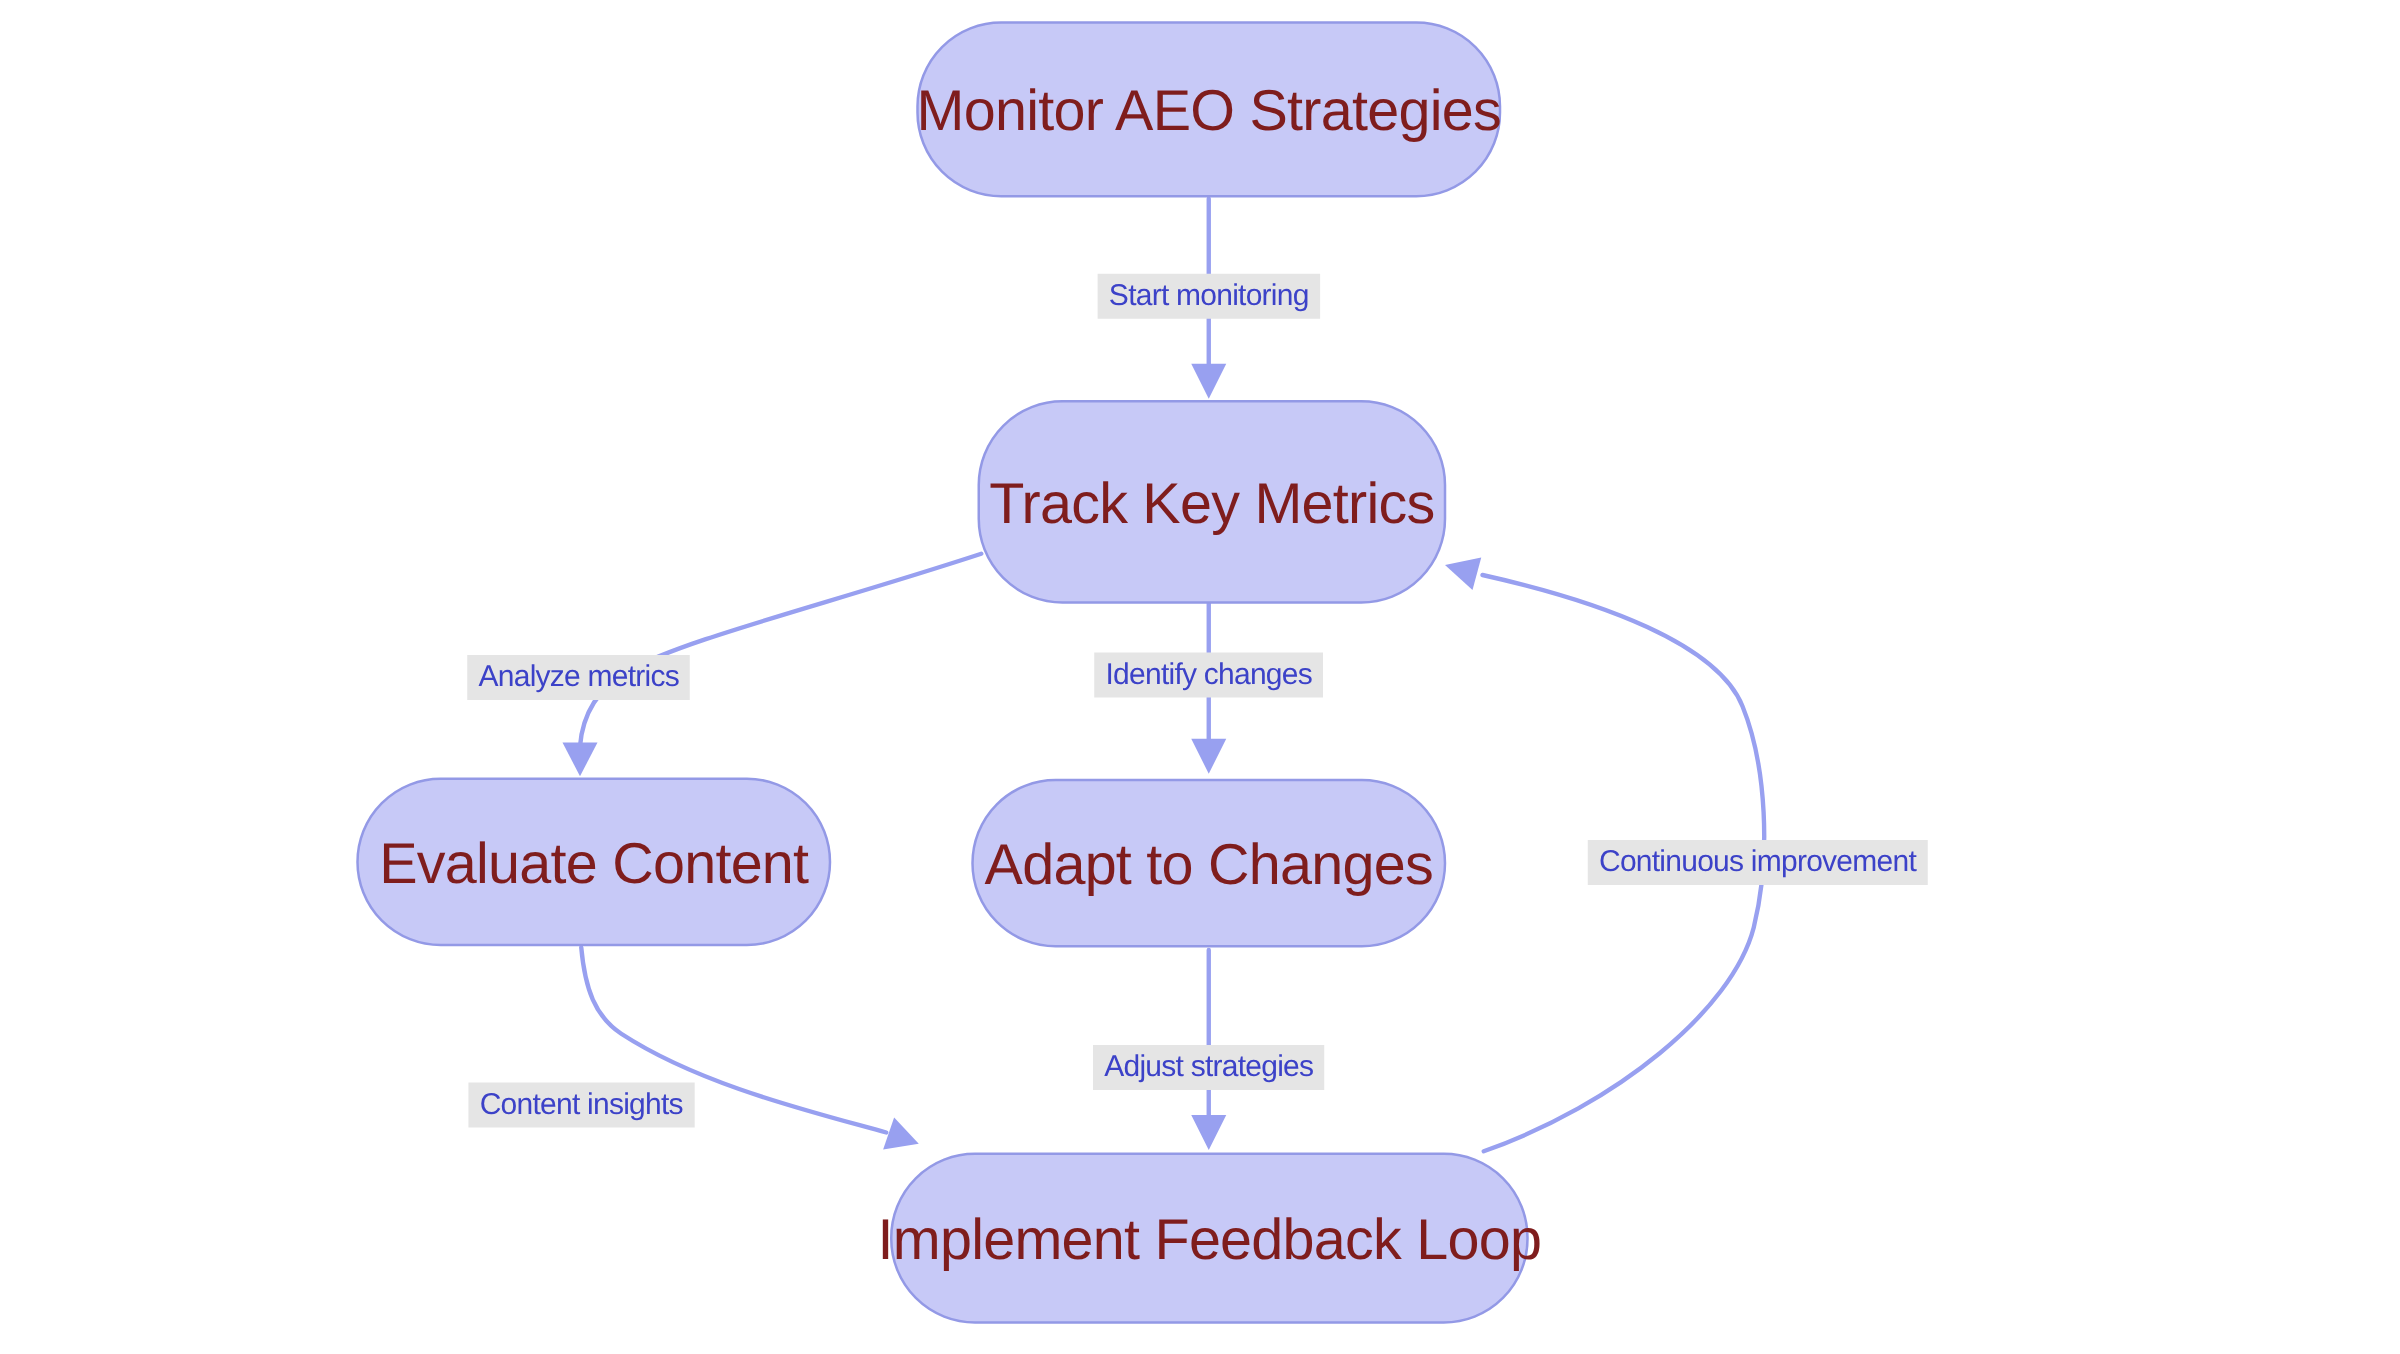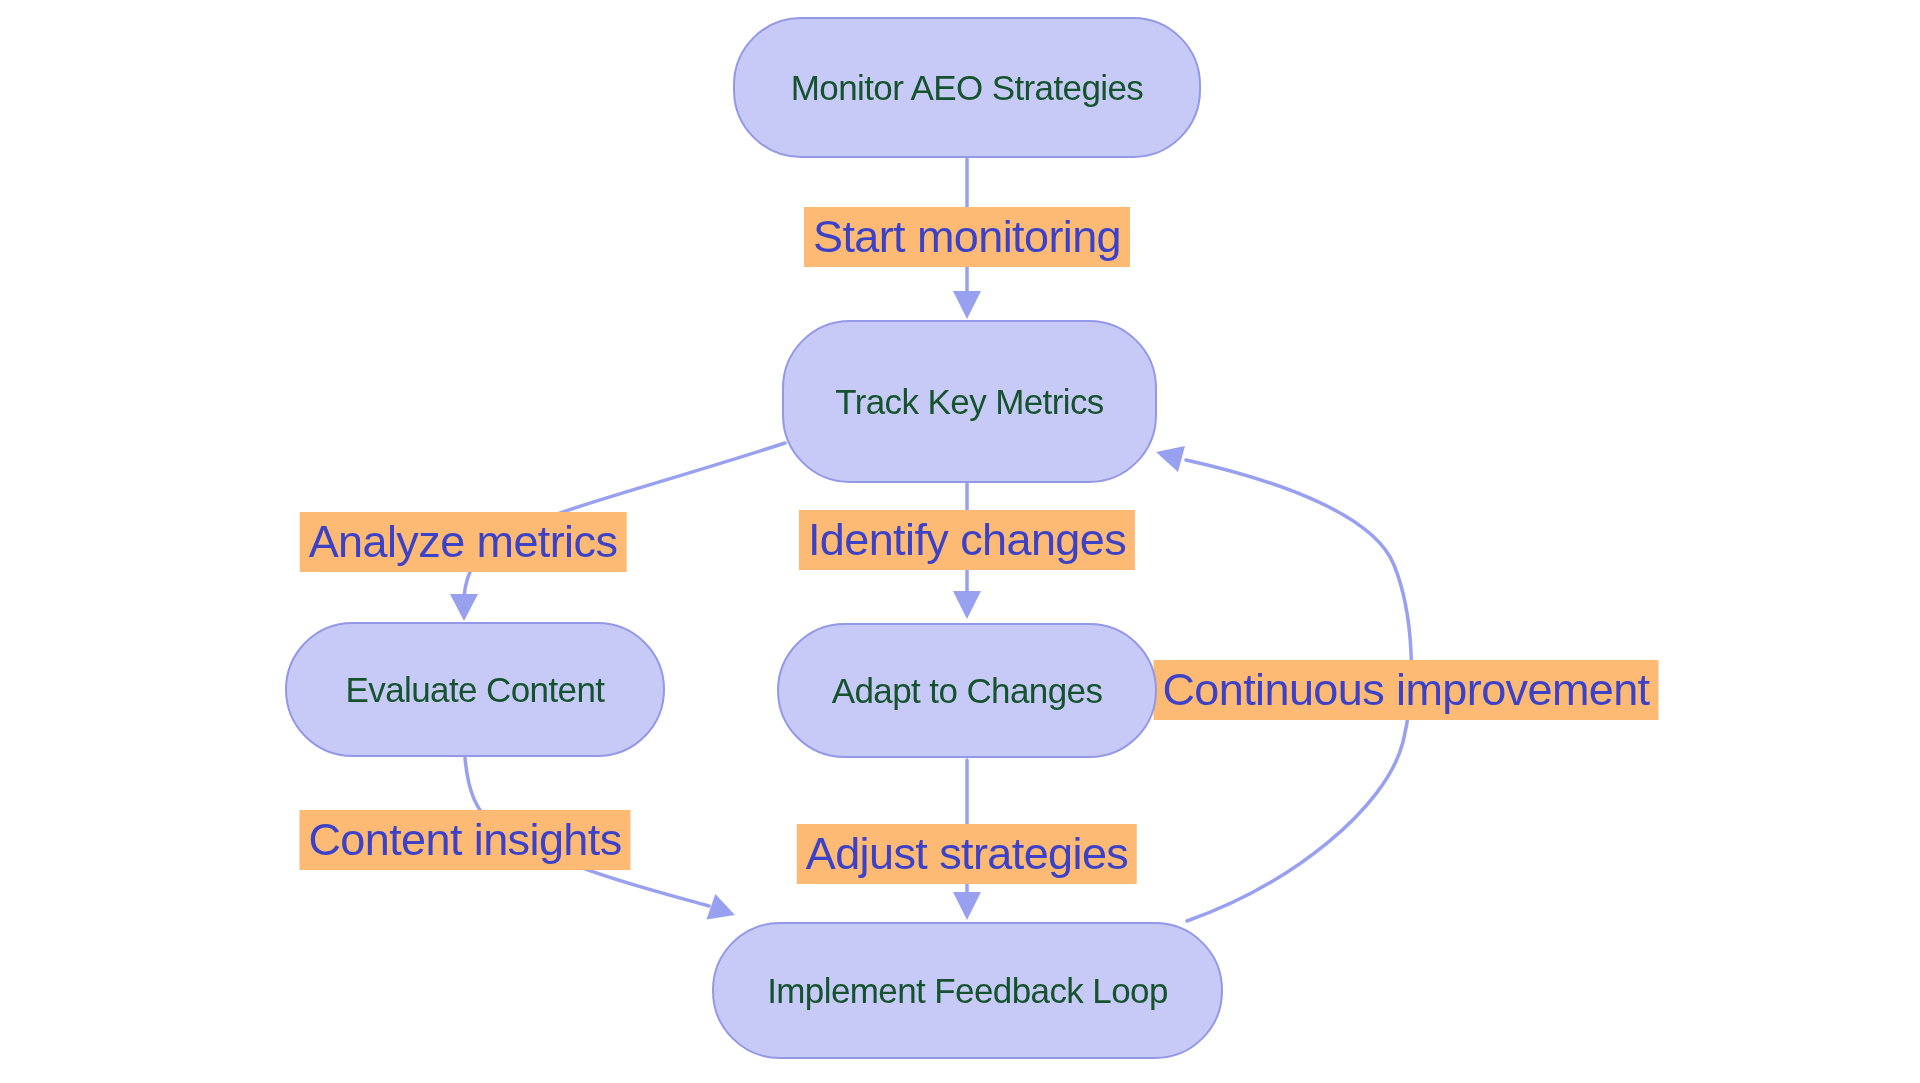--- a/index.html
+++ b/index.html
@@ -12,33 +12,33 @@
   }
   #edges{position:absolute;left:0;top:0;width:1920px;height:1083px;}
   .edge-path{fill:none;stroke:#98a0f0;stroke-width:3.5px;stroke-linecap:round;}
   .arrowhead{fill:#98a0f0;stroke:none;}
   .node{
     position:absolute;
     display:flex;align-items:center;justify-content:center;
     background:#c7c9f7;
     border:2.5px solid #9399e6;
     border-radius:68px;
-    color:#14532d;
-    font-size:35px;
+    color:#7f1d1d;
+    font-size:46px;
     letter-spacing:-0.6px;
     box-sizing:border-box;
     white-space:nowrap;
     text-align:center;
   }
   .edge-label{
     position:absolute;
     transform:translate(-50%,-50%);
-    background:#fdba74;
+    background:#e5e5e5;
     color:#3c42c8;
-    font-size:45px;
+    font-size:24px;
     letter-spacing:-0.6px;
     padding:4px 9px;
     white-space:nowrap;
     text-align:right;
   }
 </style>
 </head>
 <body>
 
 <div id="canvas">
@@ -63,21 +63,21 @@
     <path class="edge-path" d="M 1187 921 C 1292 884 1386 808 1403 742 C 1417 685 1413 612 1394 565 C 1374 515 1280 481 1186 460"></path>
     <polygon class="arrowhead" points="1156,452 1185,446 1178,472"></polygon>
   </svg>
 
   <div class="edge-label" style="left:967px;top:237px;">Start monitoring</div>
 
   <div class="edge-label" style="left:463px;top:542px;">Analyze metrics</div>
 
   <div class="edge-label" style="left:967px;top:540px;">Identify changes</div>
 
-  <div class="edge-label" style="left:465px;top:840px;">Content insights</div>
+  <div class="edge-label" style="left:465px;top:884px;">Content insights</div>
 
   <div class="edge-label" style="left:967px;top:842px;margin-top:12px;">Adjust strategies</div>
 
   <div class="edge-label" style="left:1406px;top:690px;">Continuous improvement</div>
 
   <div class="node" style="left:733px;top:17px;width:468px;height:141px;">Monitor AEO Strategies</div>
 
   <div class="node" style="left:782px;top:320px;width:375px;height:163px;">Track Key Metrics</div>
 
   <div class="node" style="left:285px;top:622px;width:380px;height:135px;">Evaluate Content</div>

